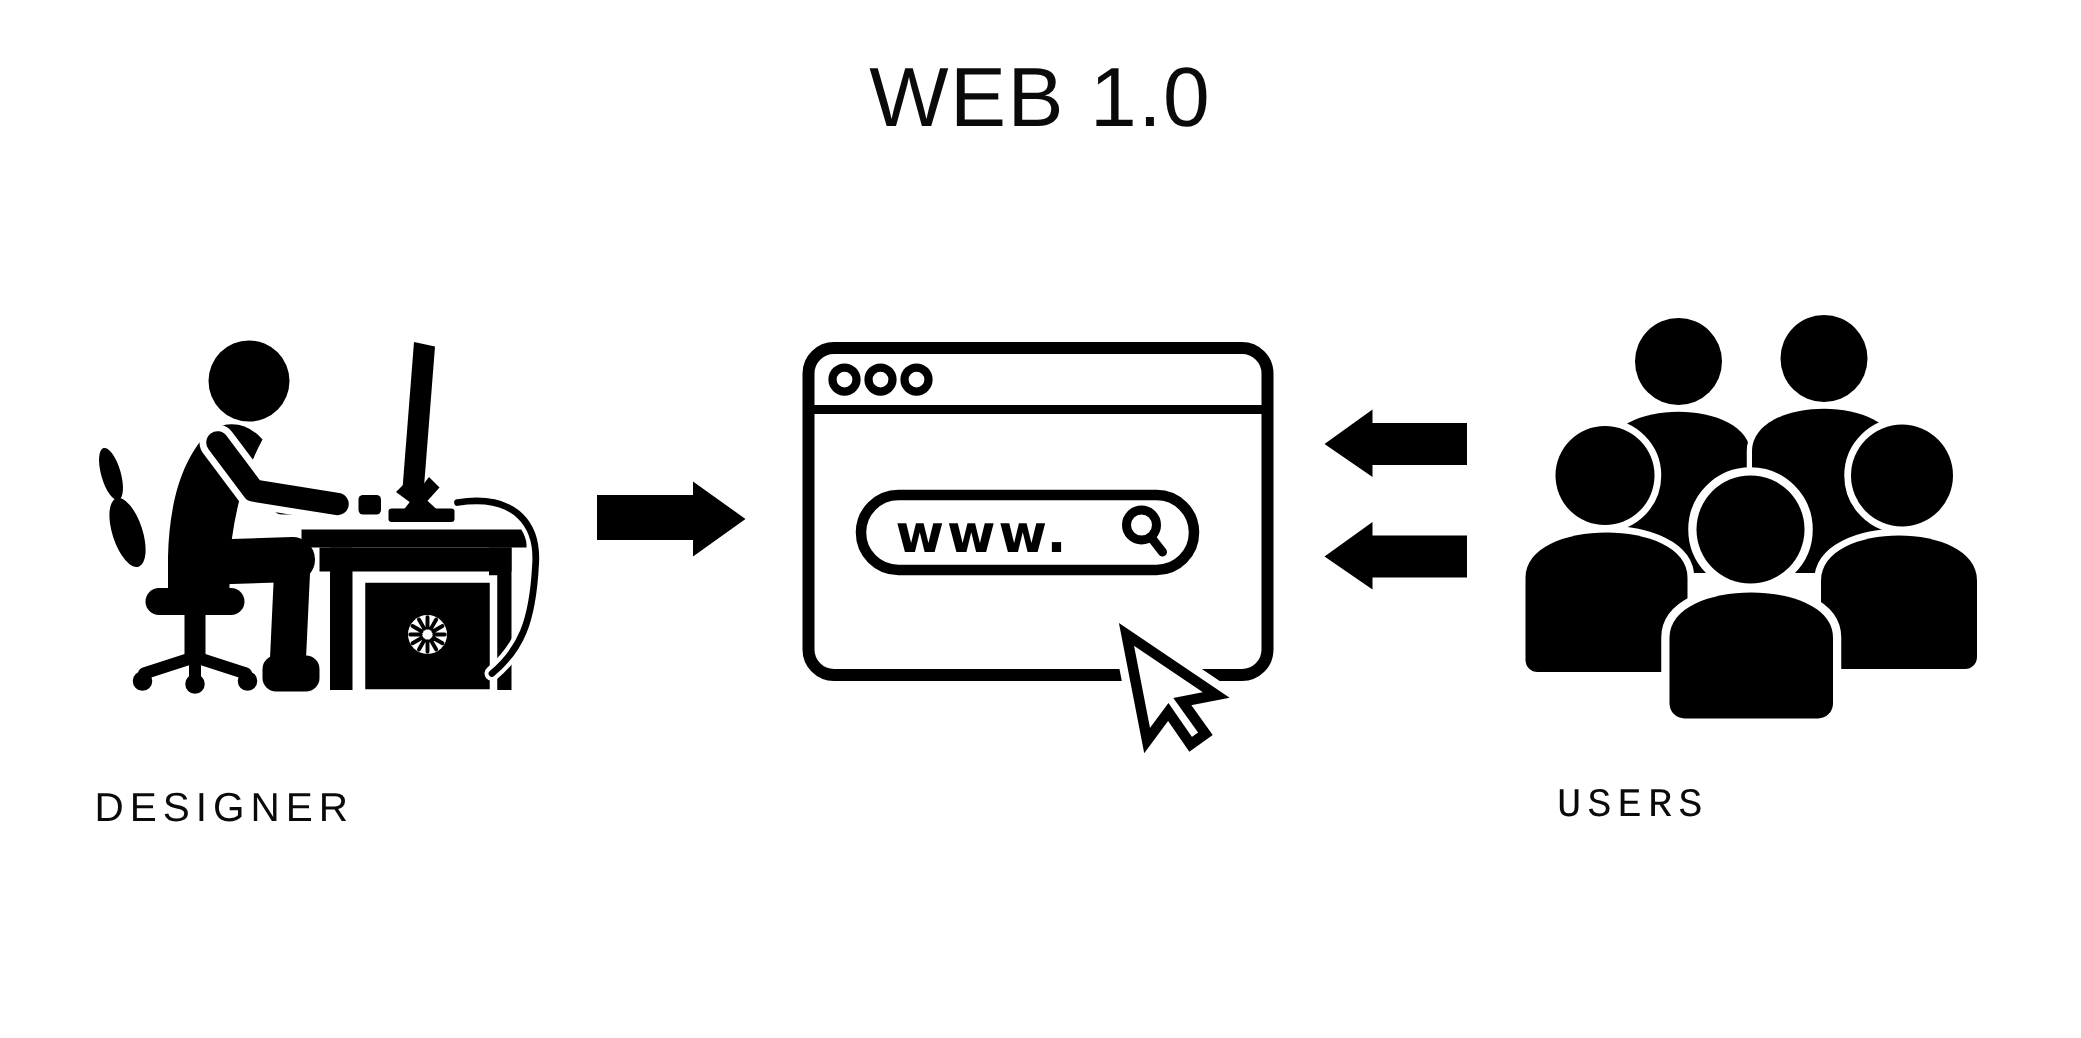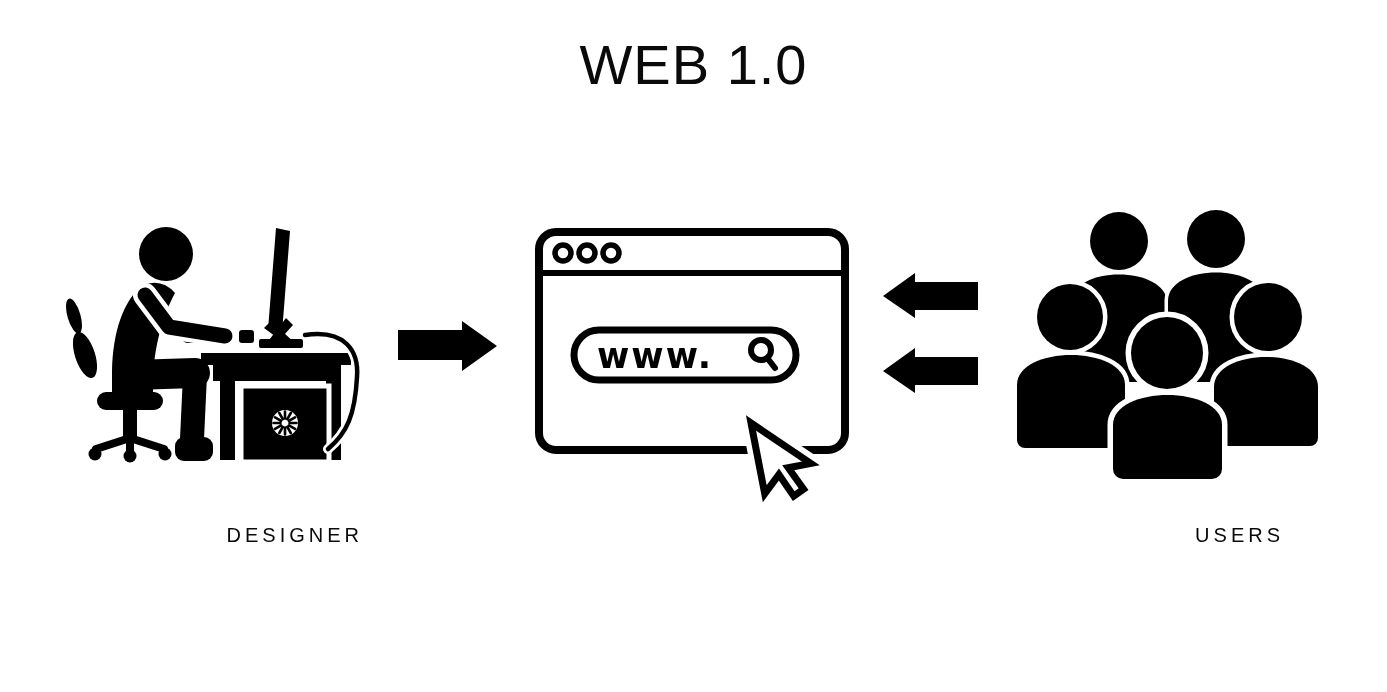--- a/index.html
+++ b/index.html
@@ -21,22 +21,22 @@
     text-align: center;
     font-size: 56px;
     line-height: 1;
     font-weight: 500;
     letter-spacing: 1px;
     color: #0a0a0a;
   }
   .node-label {
     position: absolute;
     top: 525px;
-    text-align: right;
-    font-size: 20px;
+    text-align: left;
+    font-size: 27px;
     line-height: 1;
     font-weight: 500;
     letter-spacing: 4px;
     color: #0a0a0a;
     white-space: nowrap;
   }
   .www-text {
     font-family: "DejaVu Sans", sans-serif;
     font-weight: 700;
     font-size: 35px;
@@ -174,15 +174,15 @@
       <circle cx="253" cy="110" r="34"></circle>
       <path d="M199 231 L199 180 C199 140 303 140 303 180 L303 231 A8 8 0 0 1 295 239 L207 239 A8 8 0 0 1 199 231 Z"></path>
     </g>
     <g class="person halo-front">
       <circle cx="152" cy="146" r="36"></circle>
       <path d="M98 262 L98 218 C98 178 207 178 207 218 L207 262 A10 10 0 0 1 197 272 L108 272 A10 10 0 0 1 98 262 Z"></path>
     </g>
   </svg>
 
   <div class="node-label" style="left:63px;  width:300px;">DESIGNER</div>
-  <div class="node-label" style="left:984px; width:300px;">USERS</div>
+  <div class="node-label" style="left:1038px; width:300px;font-family:Liberation Mono, monospace;">USERS</div>
 
 </div>
 
 </body></html>

